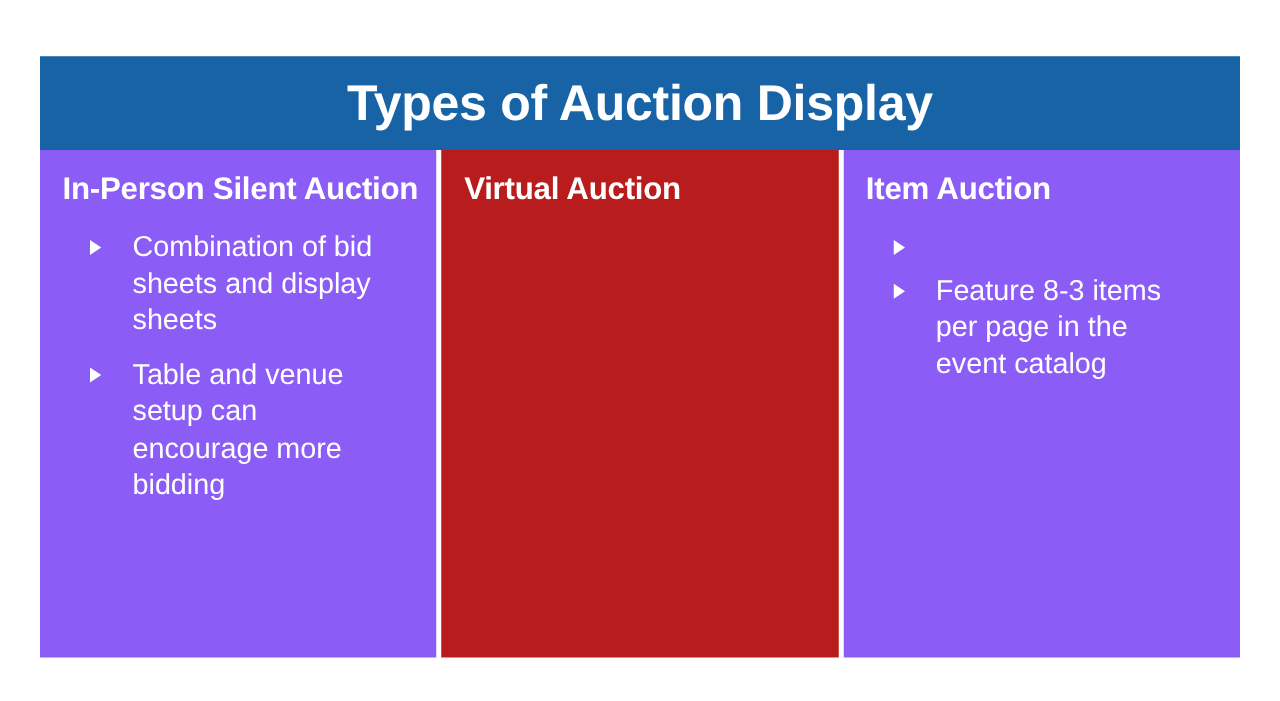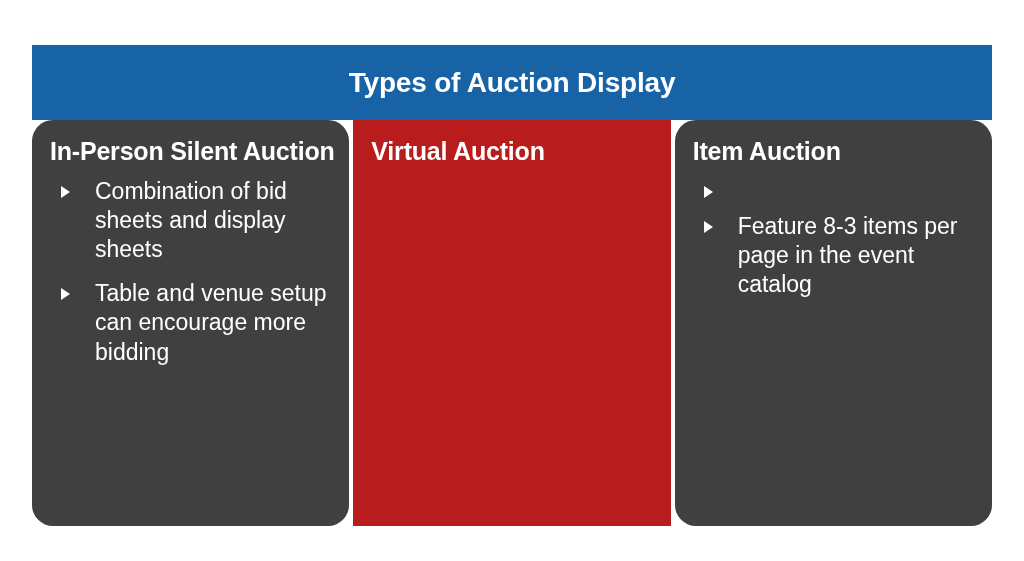--- a/index.html
+++ b/index.html
@@ -37,56 +37,56 @@
     height: 75px;
     background: #1763a6;
     display: flex;
     align-items: center;
     justify-content: center;
     flex: 0 0 75px;
   }
 
   .title-text {
     color: #ffffff;
-    font-size: 28px;
+    font-size: 40px;
     font-weight: bold;
     letter-spacing: -0.2px;
     line-height: 1;
     white-space: nowrap;
   }
 
   .columns {
     flex: 1 1 auto;
     display: flex;
     gap: 4px;
     background: #ffffff;
   }
 
   .column {
     flex: 1 1 0;
     padding: 16px 14px 10px 18px;
     box-sizing: border-box;
     position: relative;
   }
 
-  .col-light { background: #404040; border-radius: 21px; }
+  .col-light { background: #8b5cf6; }
   .col-dark  { background: #b91c1c; }
 
   .col-title {
     color: #ffffff;
     font-size: 25px;
     font-weight: bold;
     line-height: 1.22;
     margin: 0 0 10px 0;
     letter-spacing: -0.2px;
   }
 
   .bullets {
     list-style: none;
-    margin: 5px;
+    margin: 16px;
     padding: 0;
   }
 
   .bullet {
     display: flex;
     align-items: flex-start;
     margin-bottom: 14px;
   }
 
   .bullet-marker {

